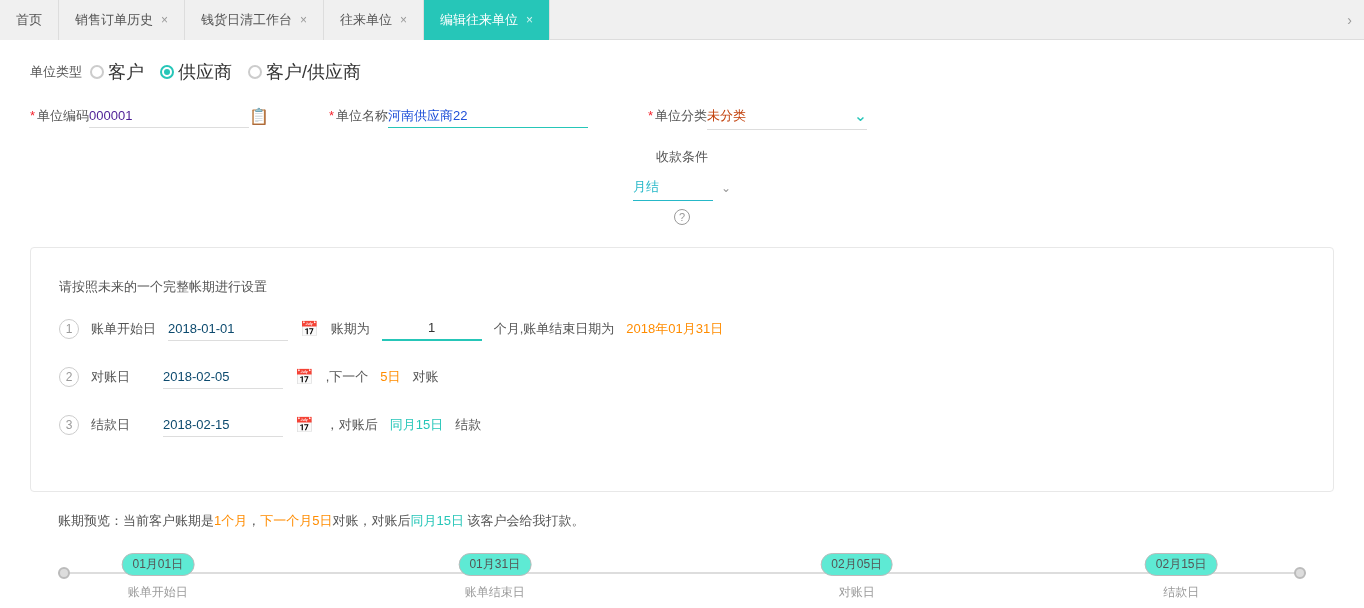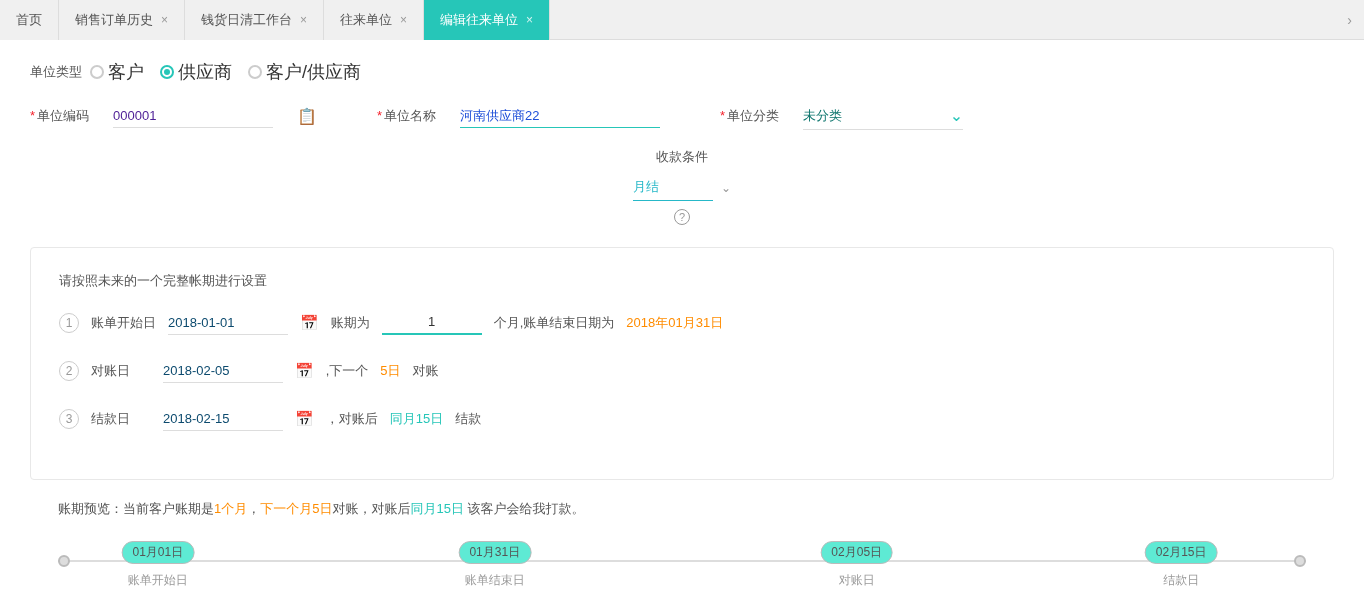--- a/index.html
+++ b/index.html
@@ -98,21 +98,21 @@
       content: '';
       width: 6px;
       height: 6px;
       border-radius: 50%;
       background: #26c6b8;
     }
 
     .field-group {
       display: flex;
       align-items: center;
-      gap: 24px;
+      gap: 0;
       margin-right: 40px;
     }
     .text-input {
       border: none;
       border-bottom: 1px solid #ddd;
       padding: 4px 0;
       font-size: 13px;
       color: #1d4ed8;
       outline: none;
       width: 160px;
@@ -139,41 +139,41 @@
     .chevron-down { color: #999; font-size: 12px; cursor: pointer; }
 
     .classify-select {
       display: flex;
       align-items: center;
       border-bottom: 1px solid #ddd;
       padding: 4px 0;
       min-width: 160px;
       justify-content: space-between;
     }
-    .classify-value { font-size: 13px; color: #0f766e; }
+    .classify-value { font-size: 13px; color: #c2410c; }
 
     
     .help-icon {
       width: 16px;
       height: 16px;
       border-radius: 50%;
       border: 1px solid #999;
       color: #999;
       font-size: 11px;
       display: inline-flex;
       align-items: center;
       justify-content: center;
       cursor: pointer;
     }
 
     
     .settings-card {
       border: 1px solid #e8e8e8;
       border-radius: 4px;
-      padding: 24px 28px;
+      padding: 30px 28px;
       margin-bottom: 20px;
     }
     .settings-title {
       font-size: 13px;
       color: #555;
       margin-bottom: 20px;
     }
 
     
     .step-row {

